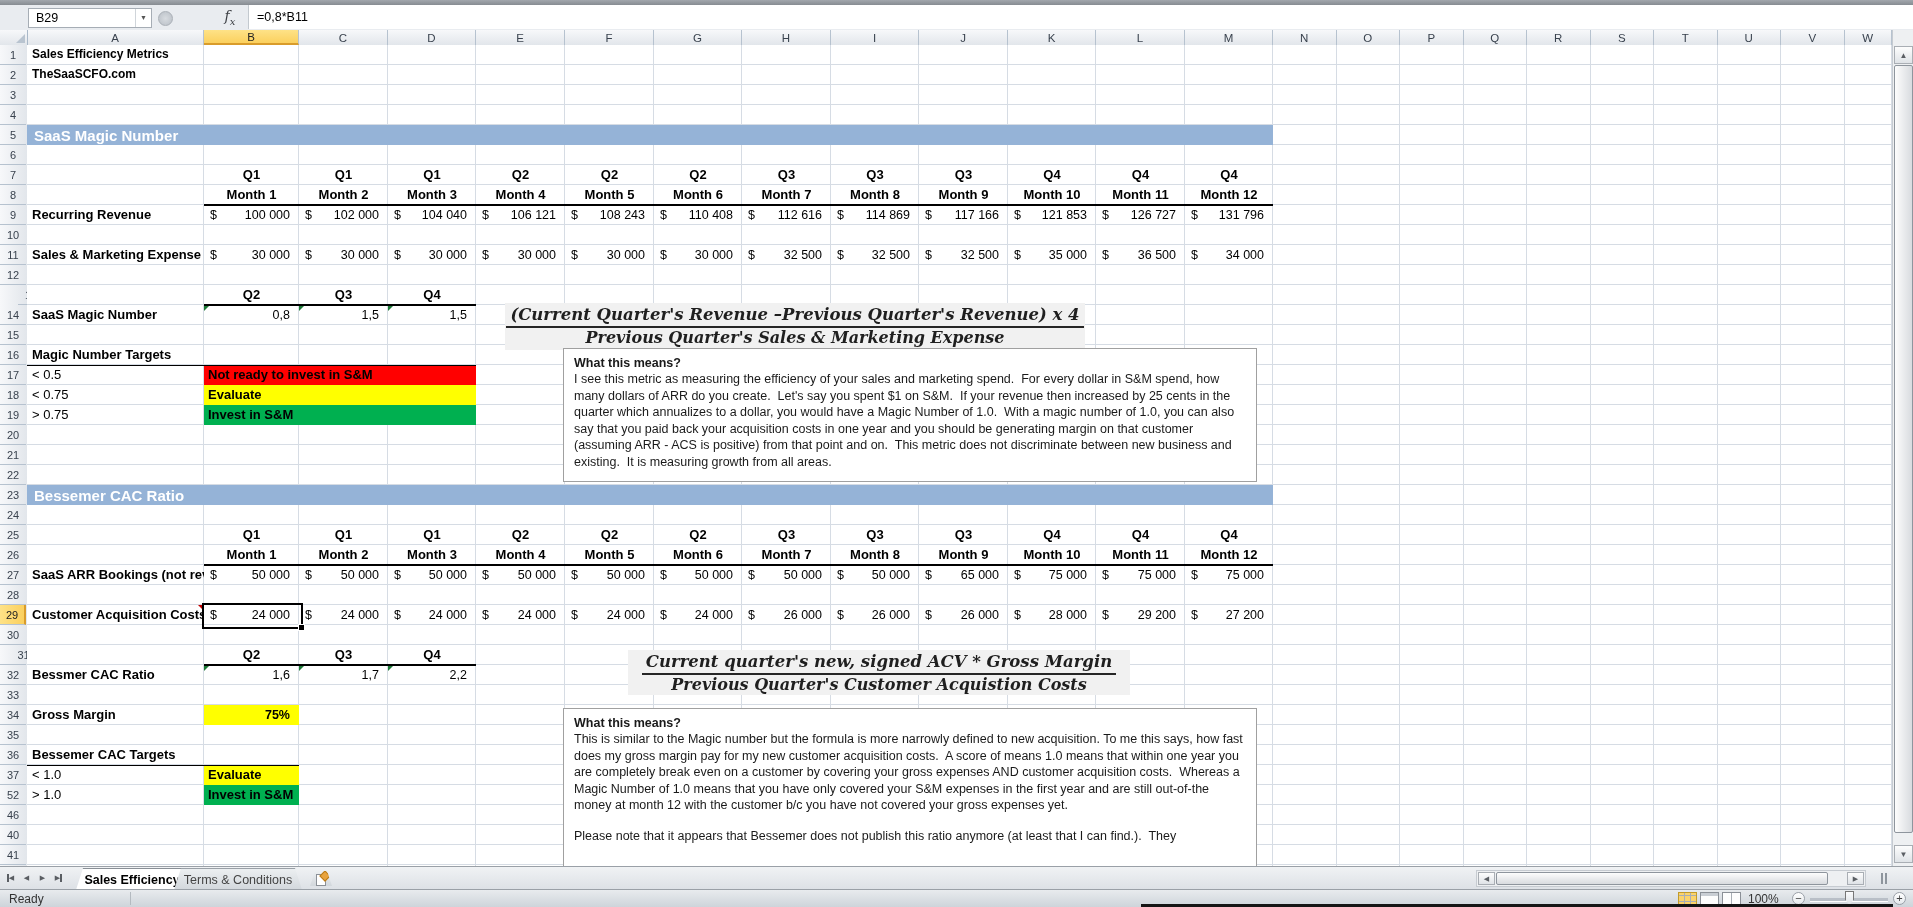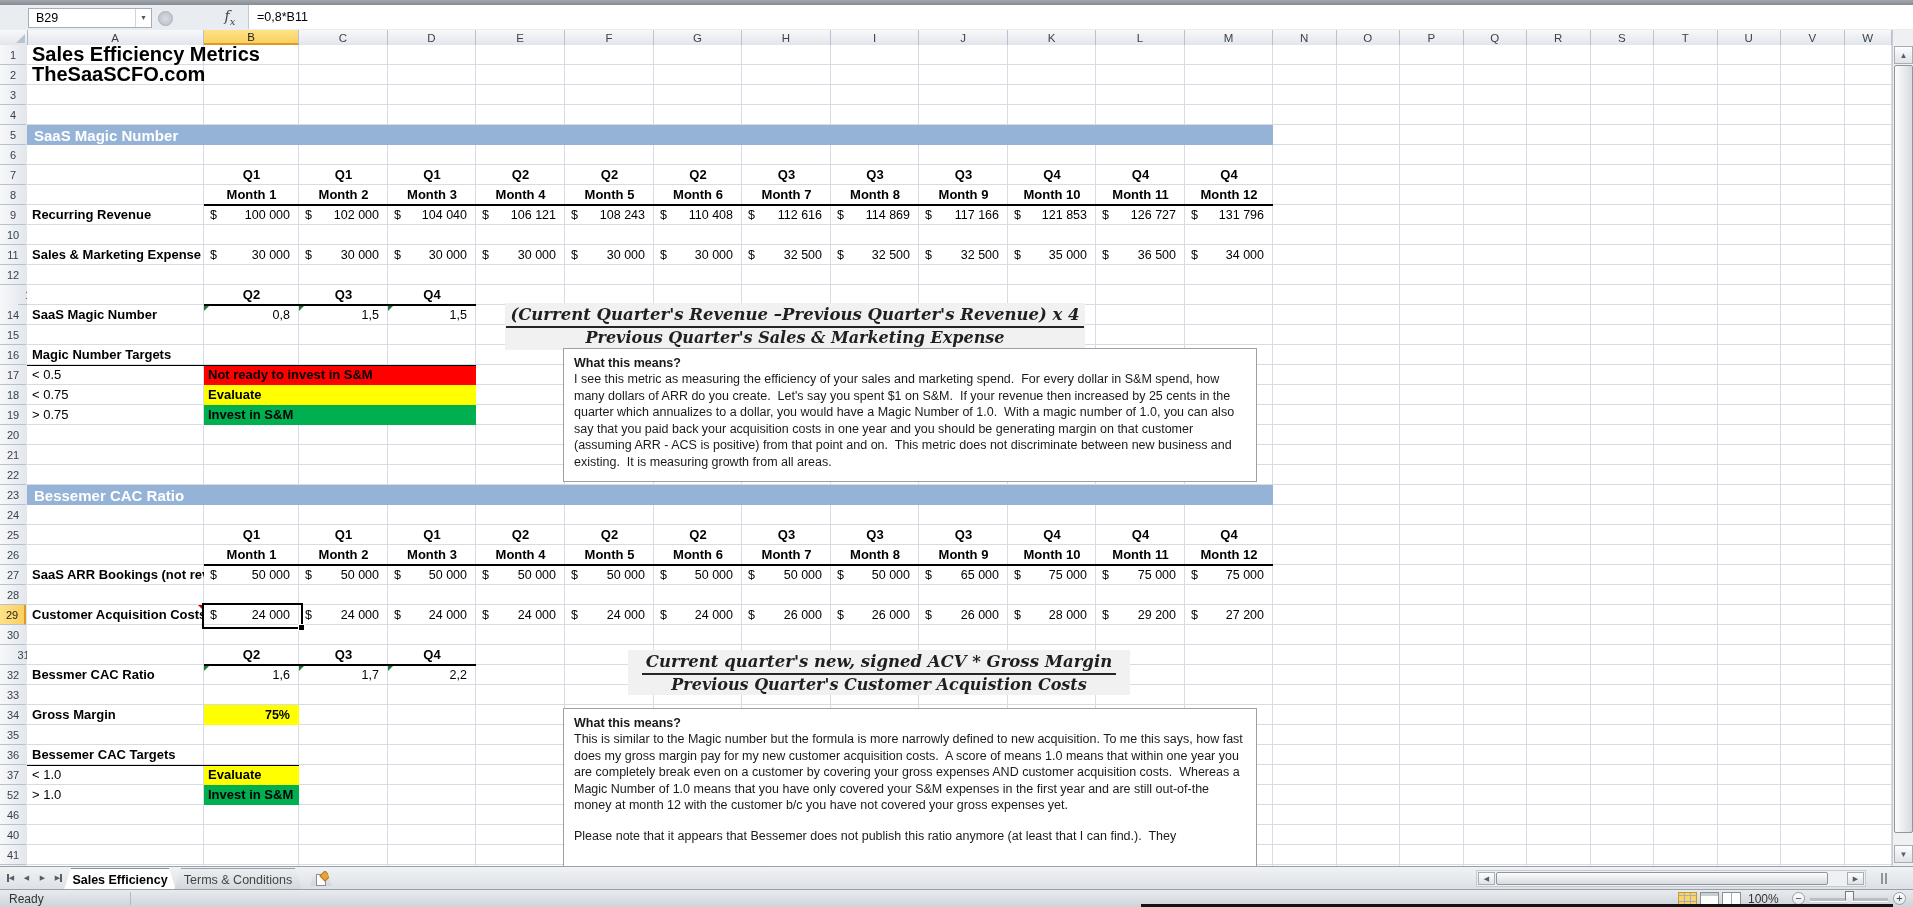--- a/index.html
+++ b/index.html
@@ -30,21 +30,21 @@
   #row-headers{position:absolute;left:0;top:45px;width:27px;height:821px;background:linear-gradient(90deg,#f7f8fa,#e2e6eb);border-right:1px solid #9eb6ce;overflow:hidden;}
   .rh{position:absolute;left:0;width:26px;height:20px;box-sizing:border-box;border-bottom:1px solid #b6c2cf;font-size:11px;color:#39424e;display:flex;align-items:center;justify-content:center;}
   .rh-sel{background:linear-gradient(90deg,#fee287,#fbd05e);border-right:2px solid #d99c2b;color:#222;}
 
   
   #grid{position:absolute;left:27px;top:45px;width:1865px;height:821px;overflow:hidden;background:#fff;}
   .gv,.gh{position:absolute;background:#d6dce4;z-index:0;}
   .gv{width:1px;top:0;height:821px;}
   .gh{height:1px;left:0;width:1865px;}
   .cell{position:absolute;height:20px;line-height:20px;font-size:13px;color:#000;white-space:nowrap;z-index:1;box-sizing:border-box;}
-  .k-doctitle{font-weight:bold;font-size:20px;padding-left:5px;z-index:3;line-height:19px;}
+  .k-doctitle{font-weight:bold;font-size:12px;padding-left:5px;z-index:3;line-height:19px;}
   .k-band{background:#95b3d7;color:#fff;font-weight:bold;font-size:15px;padding-left:7px;z-index:2;line-height:21px;}
   .k-qtr{font-weight:bold;text-align:center;}
   .k-label{font-weight:bold;padding-left:5px;overflow:hidden;}
   .k-thresh{padding-left:5px;}
   .k-money{display:flex;justify-content:space-between;padding:0 9px 0 6px;font-size:12.5px;}
   .k-num{text-align:right;padding-right:9px;font-size:12.5px;}
   .k-target{font-weight:bold;padding-left:4px;z-index:2;}
   .k-pct{font-weight:bold;text-align:right;padding-right:9px;background:#ffff00;z-index:2;font-size:12.5px;}
   .bline{position:absolute;background:#000;z-index:3;}
   .tg:before{content:"";position:absolute;left:0;top:0;width:0;height:0;border-top:6px solid #1e7a38;border-right:6px solid transparent;z-index:2;}
@@ -71,21 +71,21 @@
   #vs-up{top:16px;}
   #vs-down{bottom:3px;}
   #vs-thumb{position:absolute;left:1px;top:35px;width:19px;height:768px;background:linear-gradient(90deg,#fdfdfd,#d8dbdf);border:1px solid #8e959d;border-radius:2px;box-sizing:border-box;}
 
   
   #tab-bar{position:absolute;left:0;top:866px;width:100%;height:23px;background:linear-gradient(#f0f2f4,#dde1e6);border-top:1px solid #9aa0a7;box-sizing:border-box;}
   #tab-nav{position:absolute;left:4px;top:4px;display:flex;gap:3px;}
   .navb{width:13px;height:14px;font-size:7px;color:#5a5e63;display:flex;align-items:center;justify-content:center;}
   .navb .bar{display:inline-block;width:2px;height:8px;background:#5a5e63;}
   .tab{position:absolute;top:1px;height:21px;display:flex;align-items:center;justify-content:center;font-size:12.5px;clip-path:polygon(7px 0,calc(100% - 7px) 0,100% 100%,0 100%);}
-  #tab-active{left:64px;width:112px;background:#fff;font-weight:bold;color:#000;border-top:1px solid #898f96;}
+  #tab-active{left:76px;width:112px;background:#fff;font-weight:bold;color:#000;border-top:1px solid #898f96;}
   #tab-inactive{left:174px;width:128px;background:linear-gradient(#eceff1,#d2d7dc);color:#444;border-top:1px solid #9aa0a7;}
   #ins-sheet{position:absolute;left:310px;top:4px;width:22px;height:15px;clip-path:polygon(5px 0,calc(100% - 5px) 0,100% 100%,0 100%);background:linear-gradient(#eceff1,#d2d7dc);}
   #ins-sheet .pg{position:absolute;left:6px;top:3px;width:8px;height:10px;background:#fff;border:1px solid #8b9097;}
   #ins-sheet .sp{position:absolute;left:11px;top:1px;width:6px;height:6px;background:#e8a33d;transform:rotate(45deg);border:1px solid #b97a17;}
   #h-scroll{position:absolute;right:47px;top:3px;width:390px;height:17px;background:#eef0f2;border:1px solid #c6cbd1;box-sizing:border-box;}
   .hs-btn{position:absolute;top:1px;width:17px;height:13px;color:#5a5e63;font-size:7px;display:flex;align-items:center;justify-content:center;background:linear-gradient(#fdfdfd,#dfe3e7);border:1px solid #a9aeb4;box-sizing:border-box;}
   #hs-left{left:1px;}
   #hs-right{right:1px;}
   #hs-thumb{position:absolute;left:19px;top:1px;width:332px;height:13px;background:linear-gradient(#fdfdfd,#d8dbdf);border:1px solid #8e959d;border-radius:2px;box-sizing:border-box;}
   #tab-split{position:absolute;right:22px;top:5px;width:14px;height:13px;display:flex;gap:2px;align-items:center;justify-content:center;}

